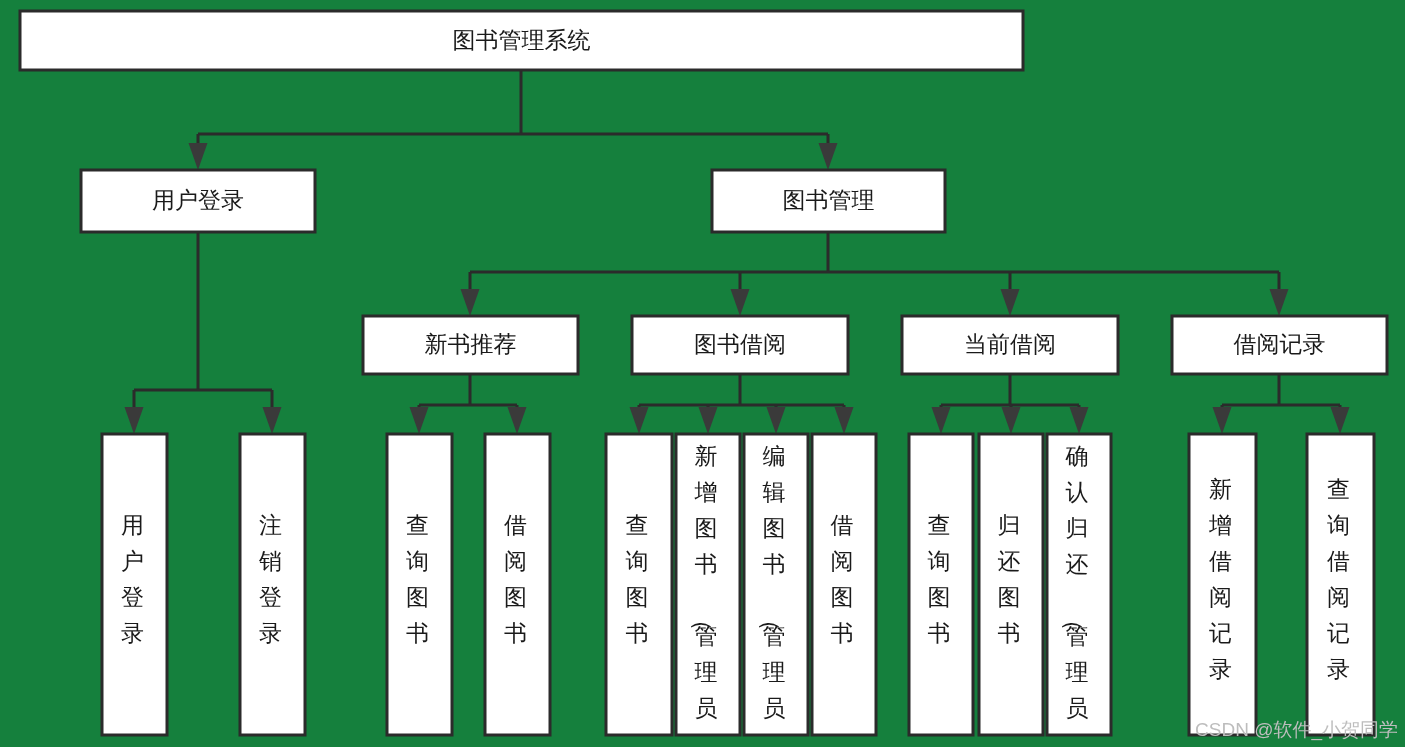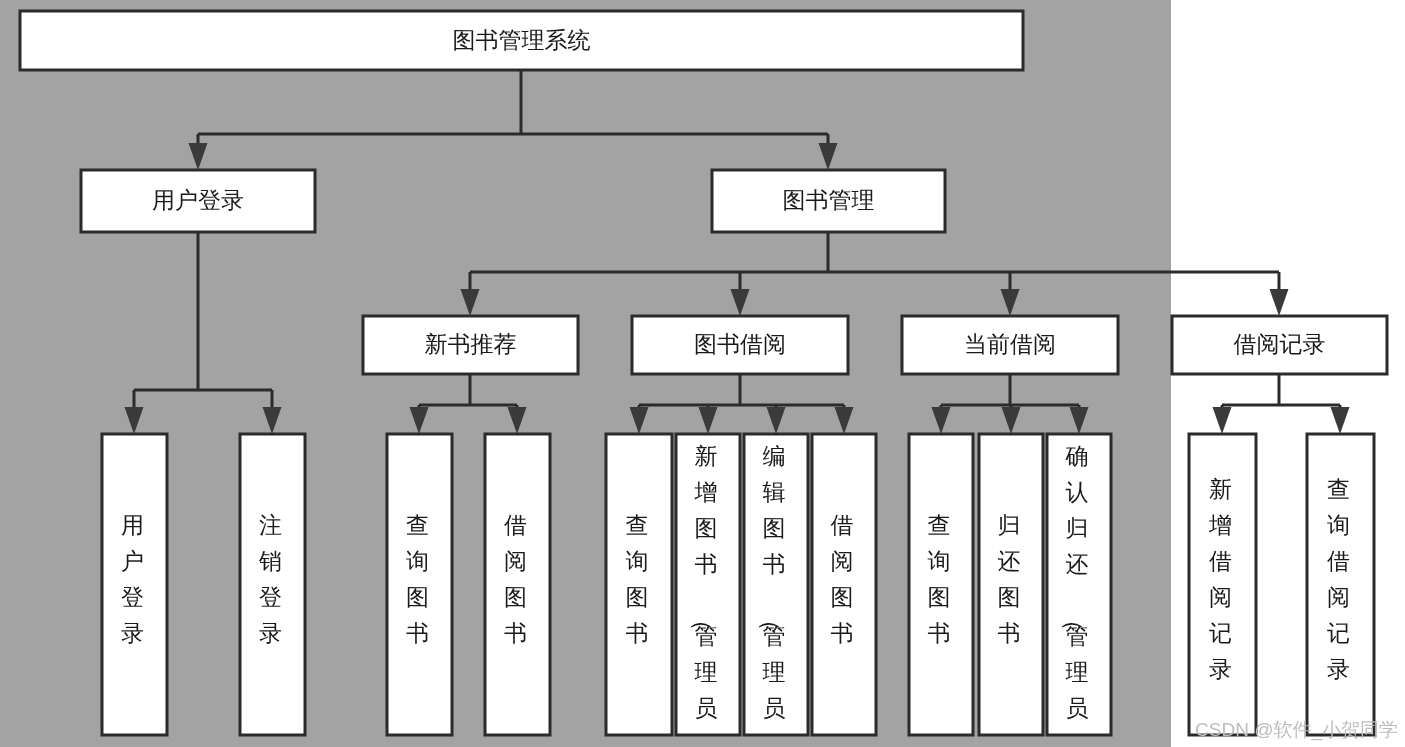--- a/index.html
+++ b/index.html
@@ -9,23 +9,23 @@
     background: #ffffff;
   }
   body {
     width: 1405px;
     height: 747px;
     overflow: hidden;
     font-family: "Liberation Sans", "DejaVu Sans", sans-serif;
   }
   #diagram-root {
     position: relative;
-    width: 1171px;
+    width: 1405px;
     height: 747px;
-    background: #a3a3a3;
+    background: #15803d;
   }
   svg#diagram-canvas {
     position: absolute;
     left: 0;
     top: 0;
     width: 1405px;
     height: 747px;
     display: block;
   }
   .node-box {

